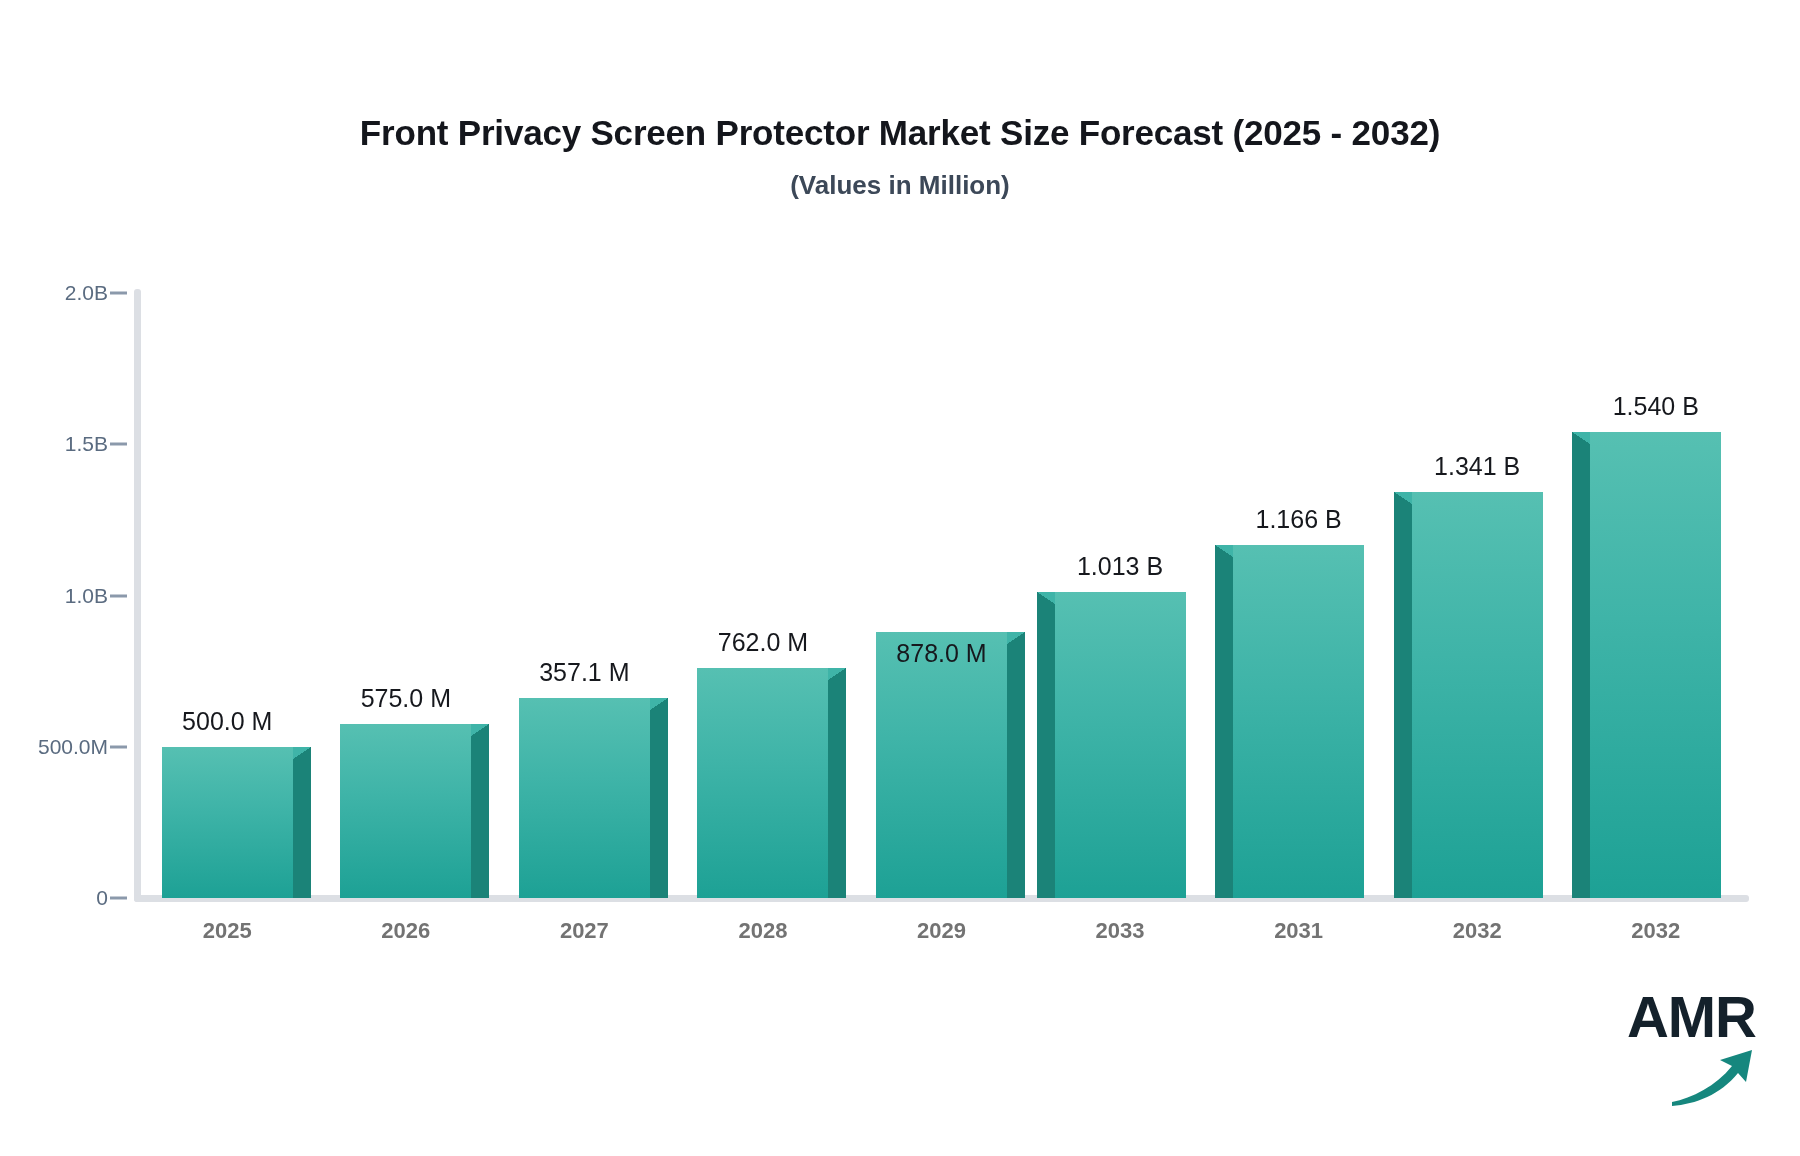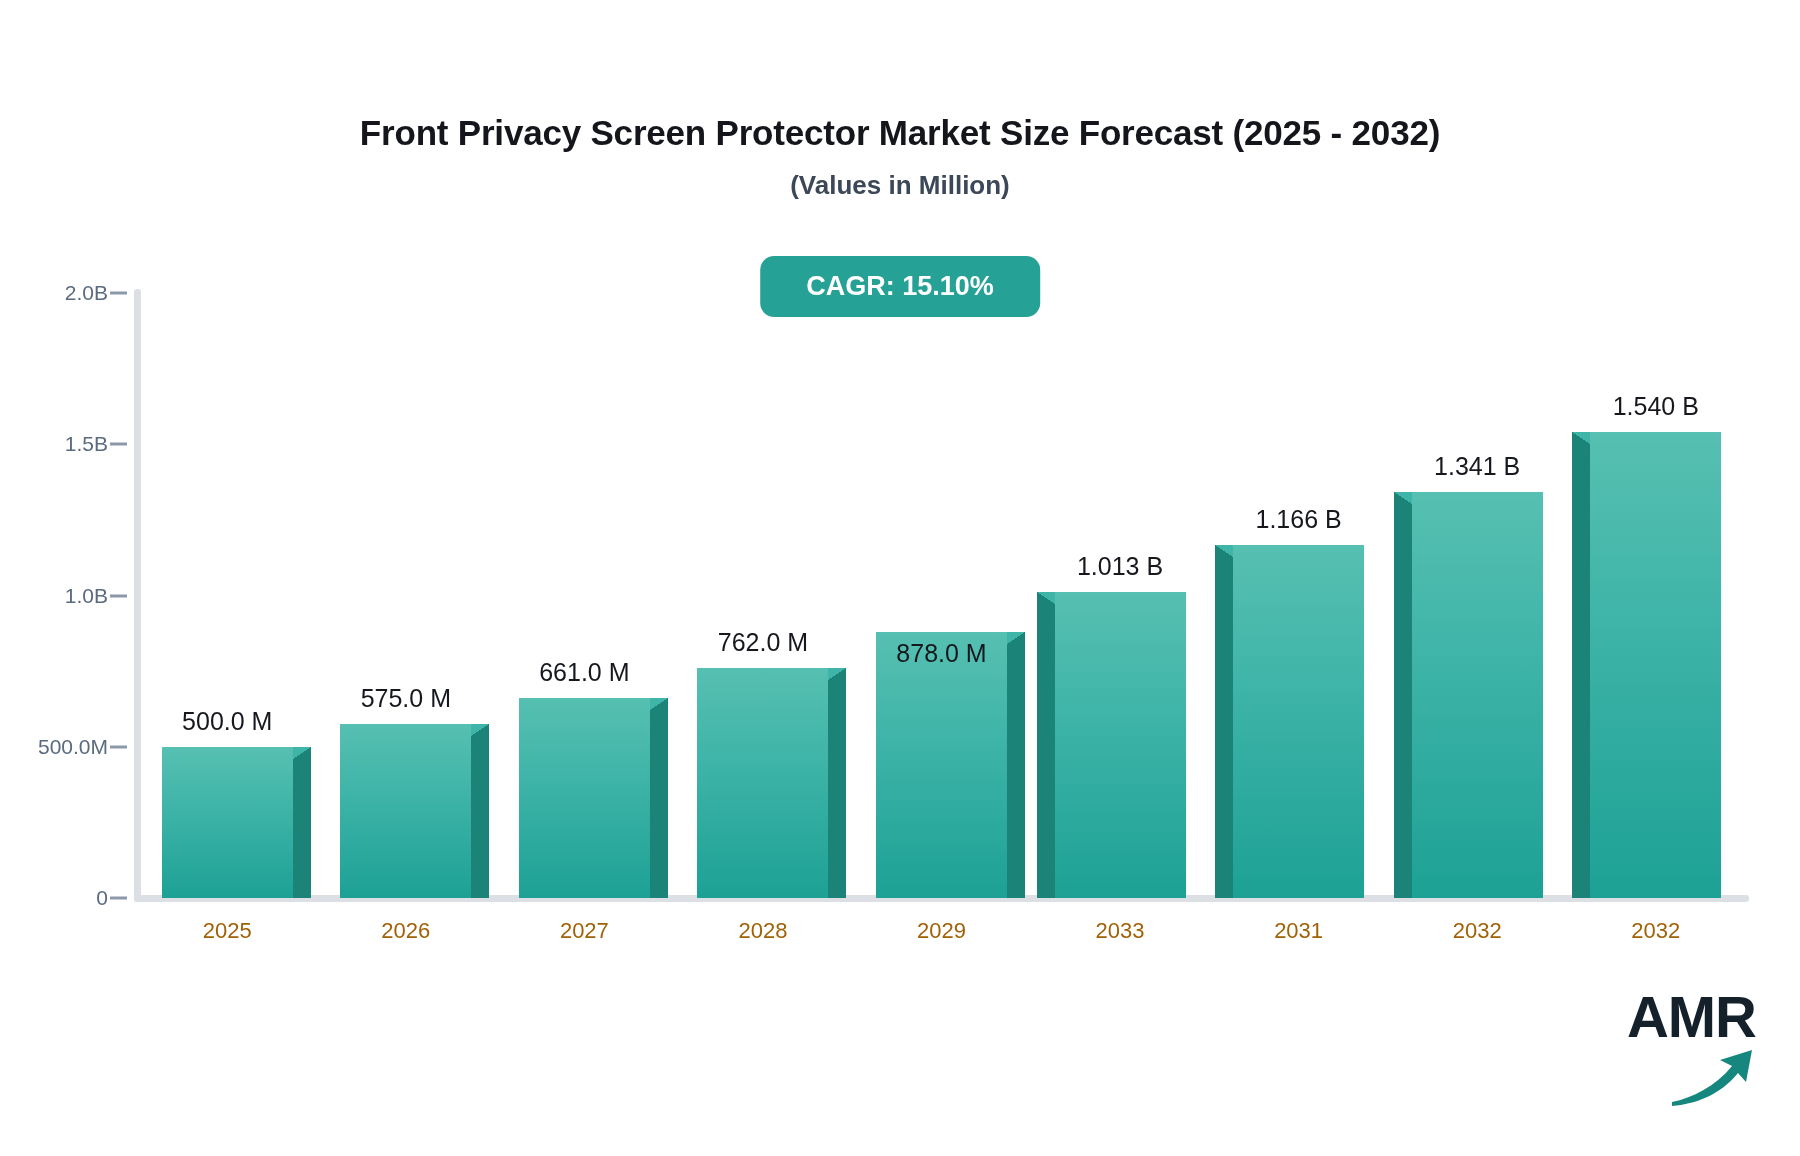--- a/index.html
+++ b/index.html
@@ -142,23 +142,24 @@
     margin-bottom: 11px;
     font-size: 25px;
     color: #16181d;
     white-space: nowrap;
   }
   .x-tick-label {
     position: absolute;
     top: 918px;
     text-align: center;
     font-size: 22px;
-    color: #a16207;
+    color: #737373;
     white-space: nowrap;
     transform: translateX(-50%);
+    font-weight: bold;
   }
 
   
   #amr-logo {
     position: absolute;
     right: 44px;
     bottom: 38px;
     display: flex;
     align-items: flex-end;
     flex-direction: column;
@@ -173,21 +174,20 @@
   #amr-arrow { margin-left: -14px; margin-bottom: 6px; }
 </style>
 </head>
 <body>
 
 <div id="root">
 
   <div id="chart-title">Front Privacy Screen Protector Market Size Forecast (2025 - 2032)</div>
   <div id="chart-subtitle">(Values in Million)</div>
 
-  <div id="cagr-badge">CAGR: 15.10%</div>
 
   <div id="plot">
     <div id="y-axis-line"></div>
     <div id="x-axis-line"></div>
     <div id="y-ticks">
         <div class="y-tick-label" style="top: 898px;">0</div>
         <div class="y-tick-dash" style="top: 898px;"></div>
         <div class="y-tick-label" style="top: 746.75px;">500.0M</div>
         <div class="y-tick-dash" style="top: 746.75px;"></div>
         <div class="y-tick-label" style="top: 595.5px;">1.0B</div>
@@ -207,21 +207,21 @@
         <div class="bar-group" style="left: 340.333px; width: 131px; height: 173.938px;">
           <div class="bar-side right" style="height: 161.938px;"></div>
           <div class="bar-top right" style="bottom: 161.938px;"></div>
           <div class="bar-face" style="height: 173.938px;"></div>
           <div class="bar-value">575.0 M</div>
         </div>
         <div class="bar-group" style="left: 518.889px; width: 131px; height: 199.952px;">
           <div class="bar-side right" style="height: 187.952px;"></div>
           <div class="bar-top right" style="bottom: 187.952px;"></div>
           <div class="bar-face" style="height: 199.952px;"></div>
-          <div class="bar-value">661.0 M</div>
+          <div class="bar-value">357.1 M</div>
         </div>
         <div class="bar-group" style="left: 697.444px; width: 131px; height: 230.505px;">
           <div class="bar-side right" style="height: 218.505px;"></div>
           <div class="bar-top right" style="bottom: 218.505px;"></div>
           <div class="bar-face" style="height: 230.505px;"></div>
           <div class="bar-value">762.0 M</div>
         </div>
         <div class="bar-group" style="left: 876px; width: 131px; height: 219px;">
           <div class="bar-side right" style="height: 253.595px;"></div>
           <div class="bar-top right" style="bottom: 253.595px;"></div>

